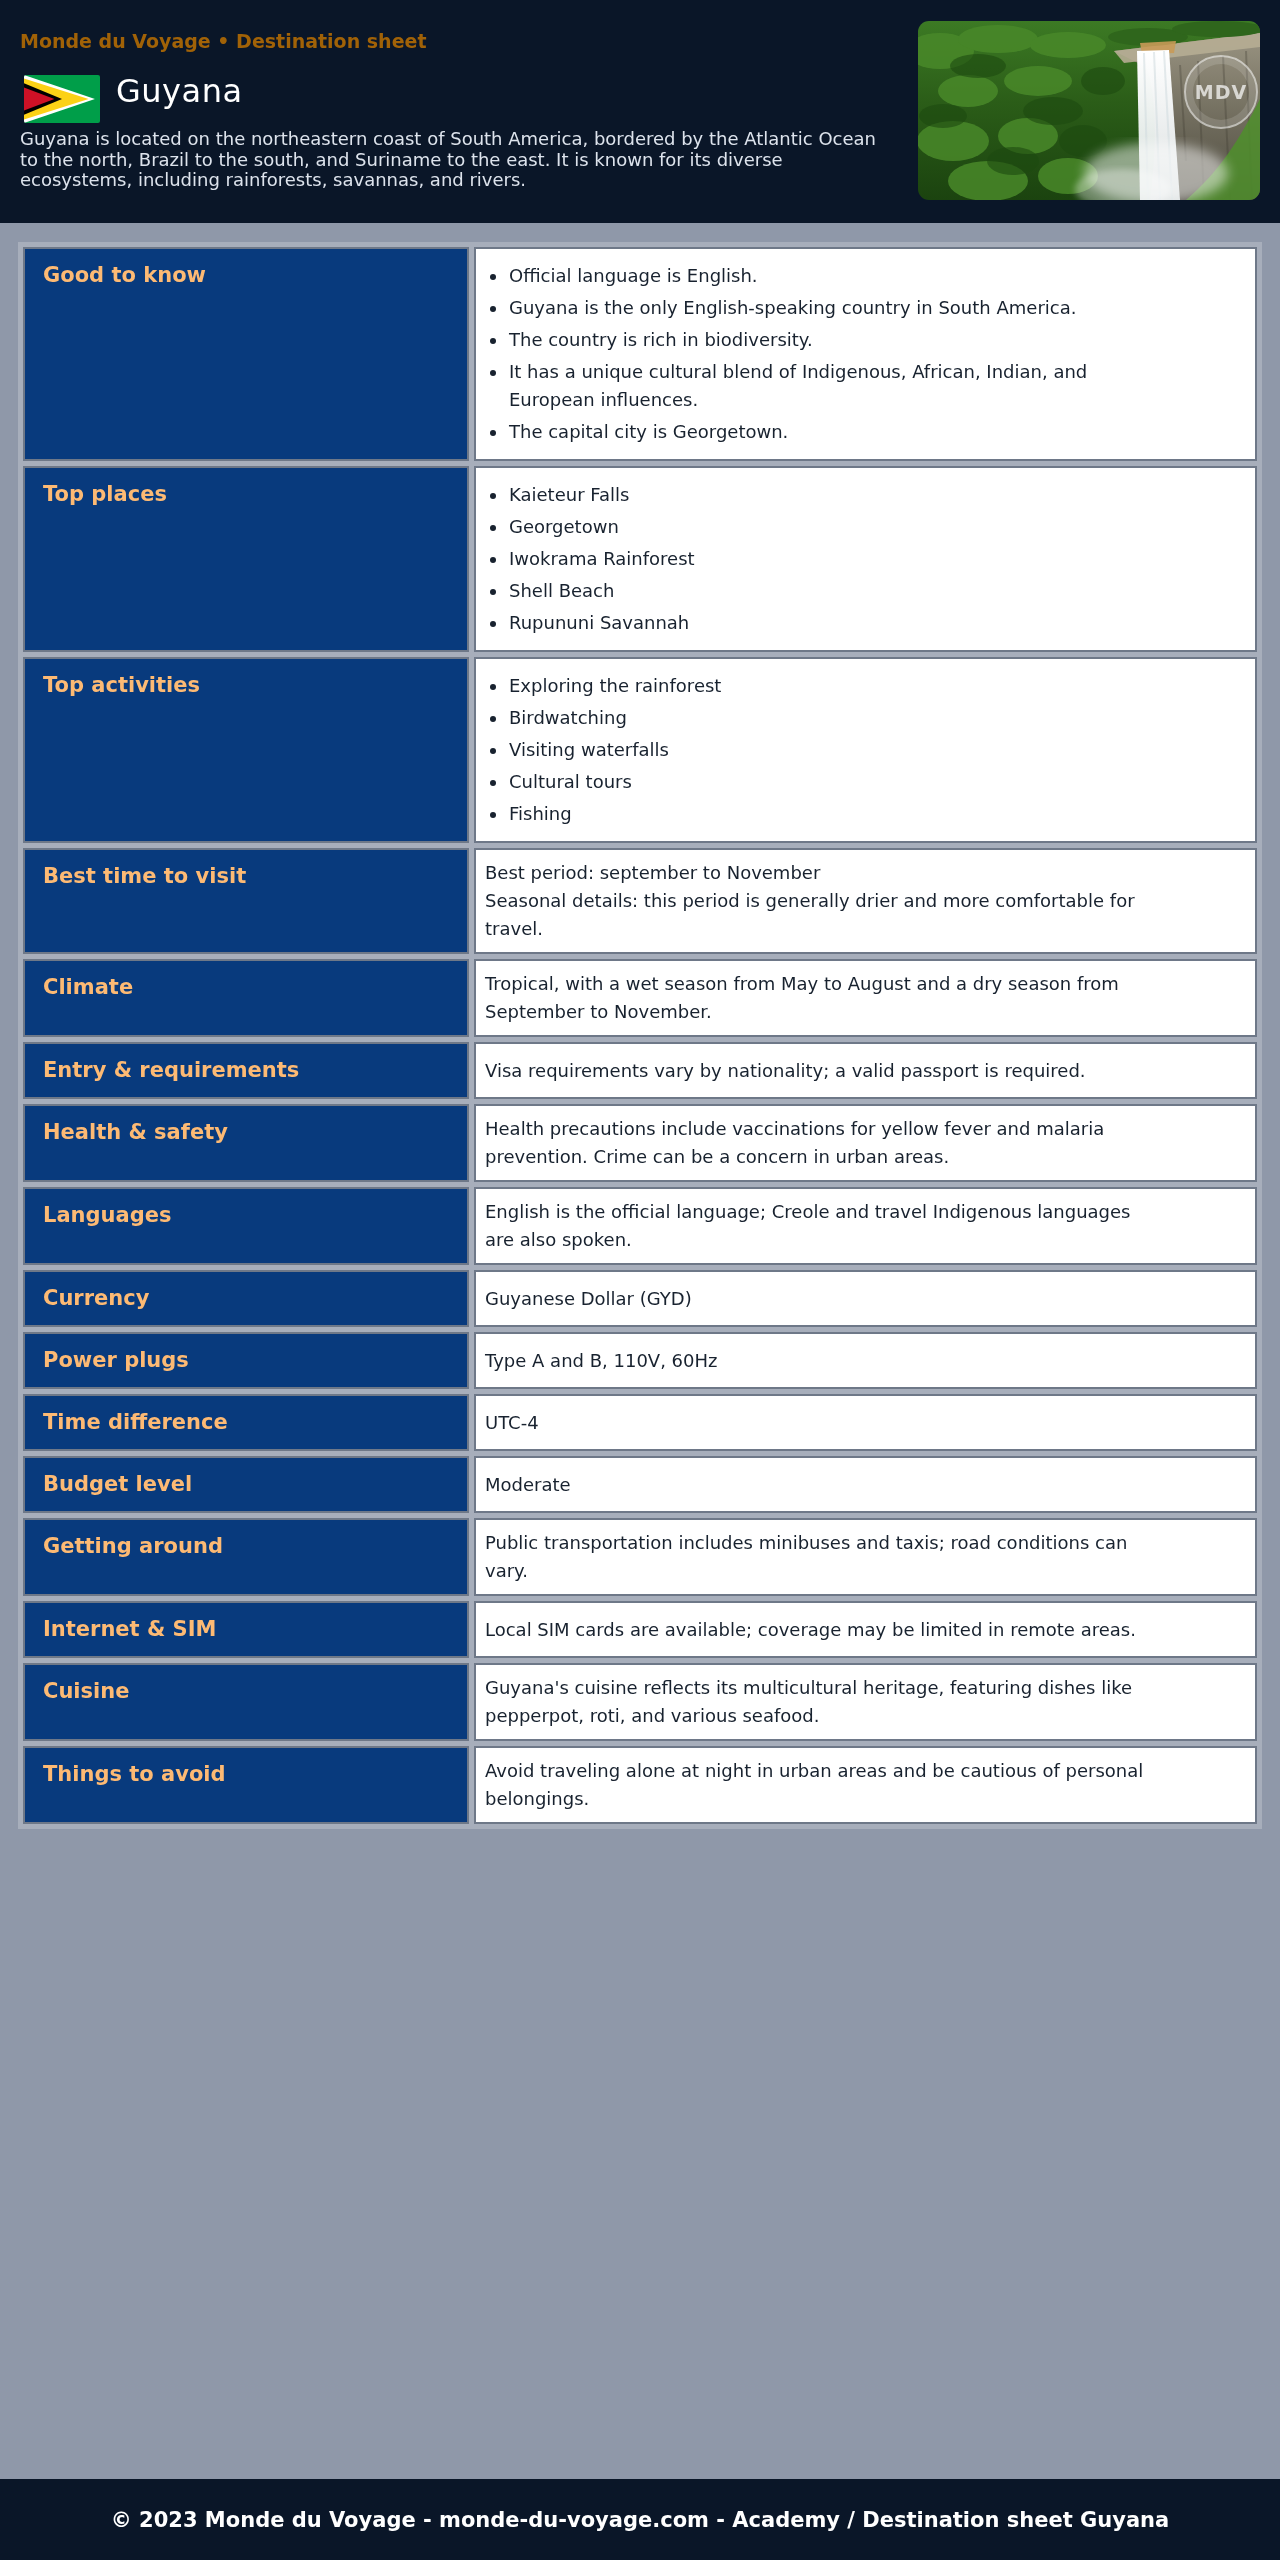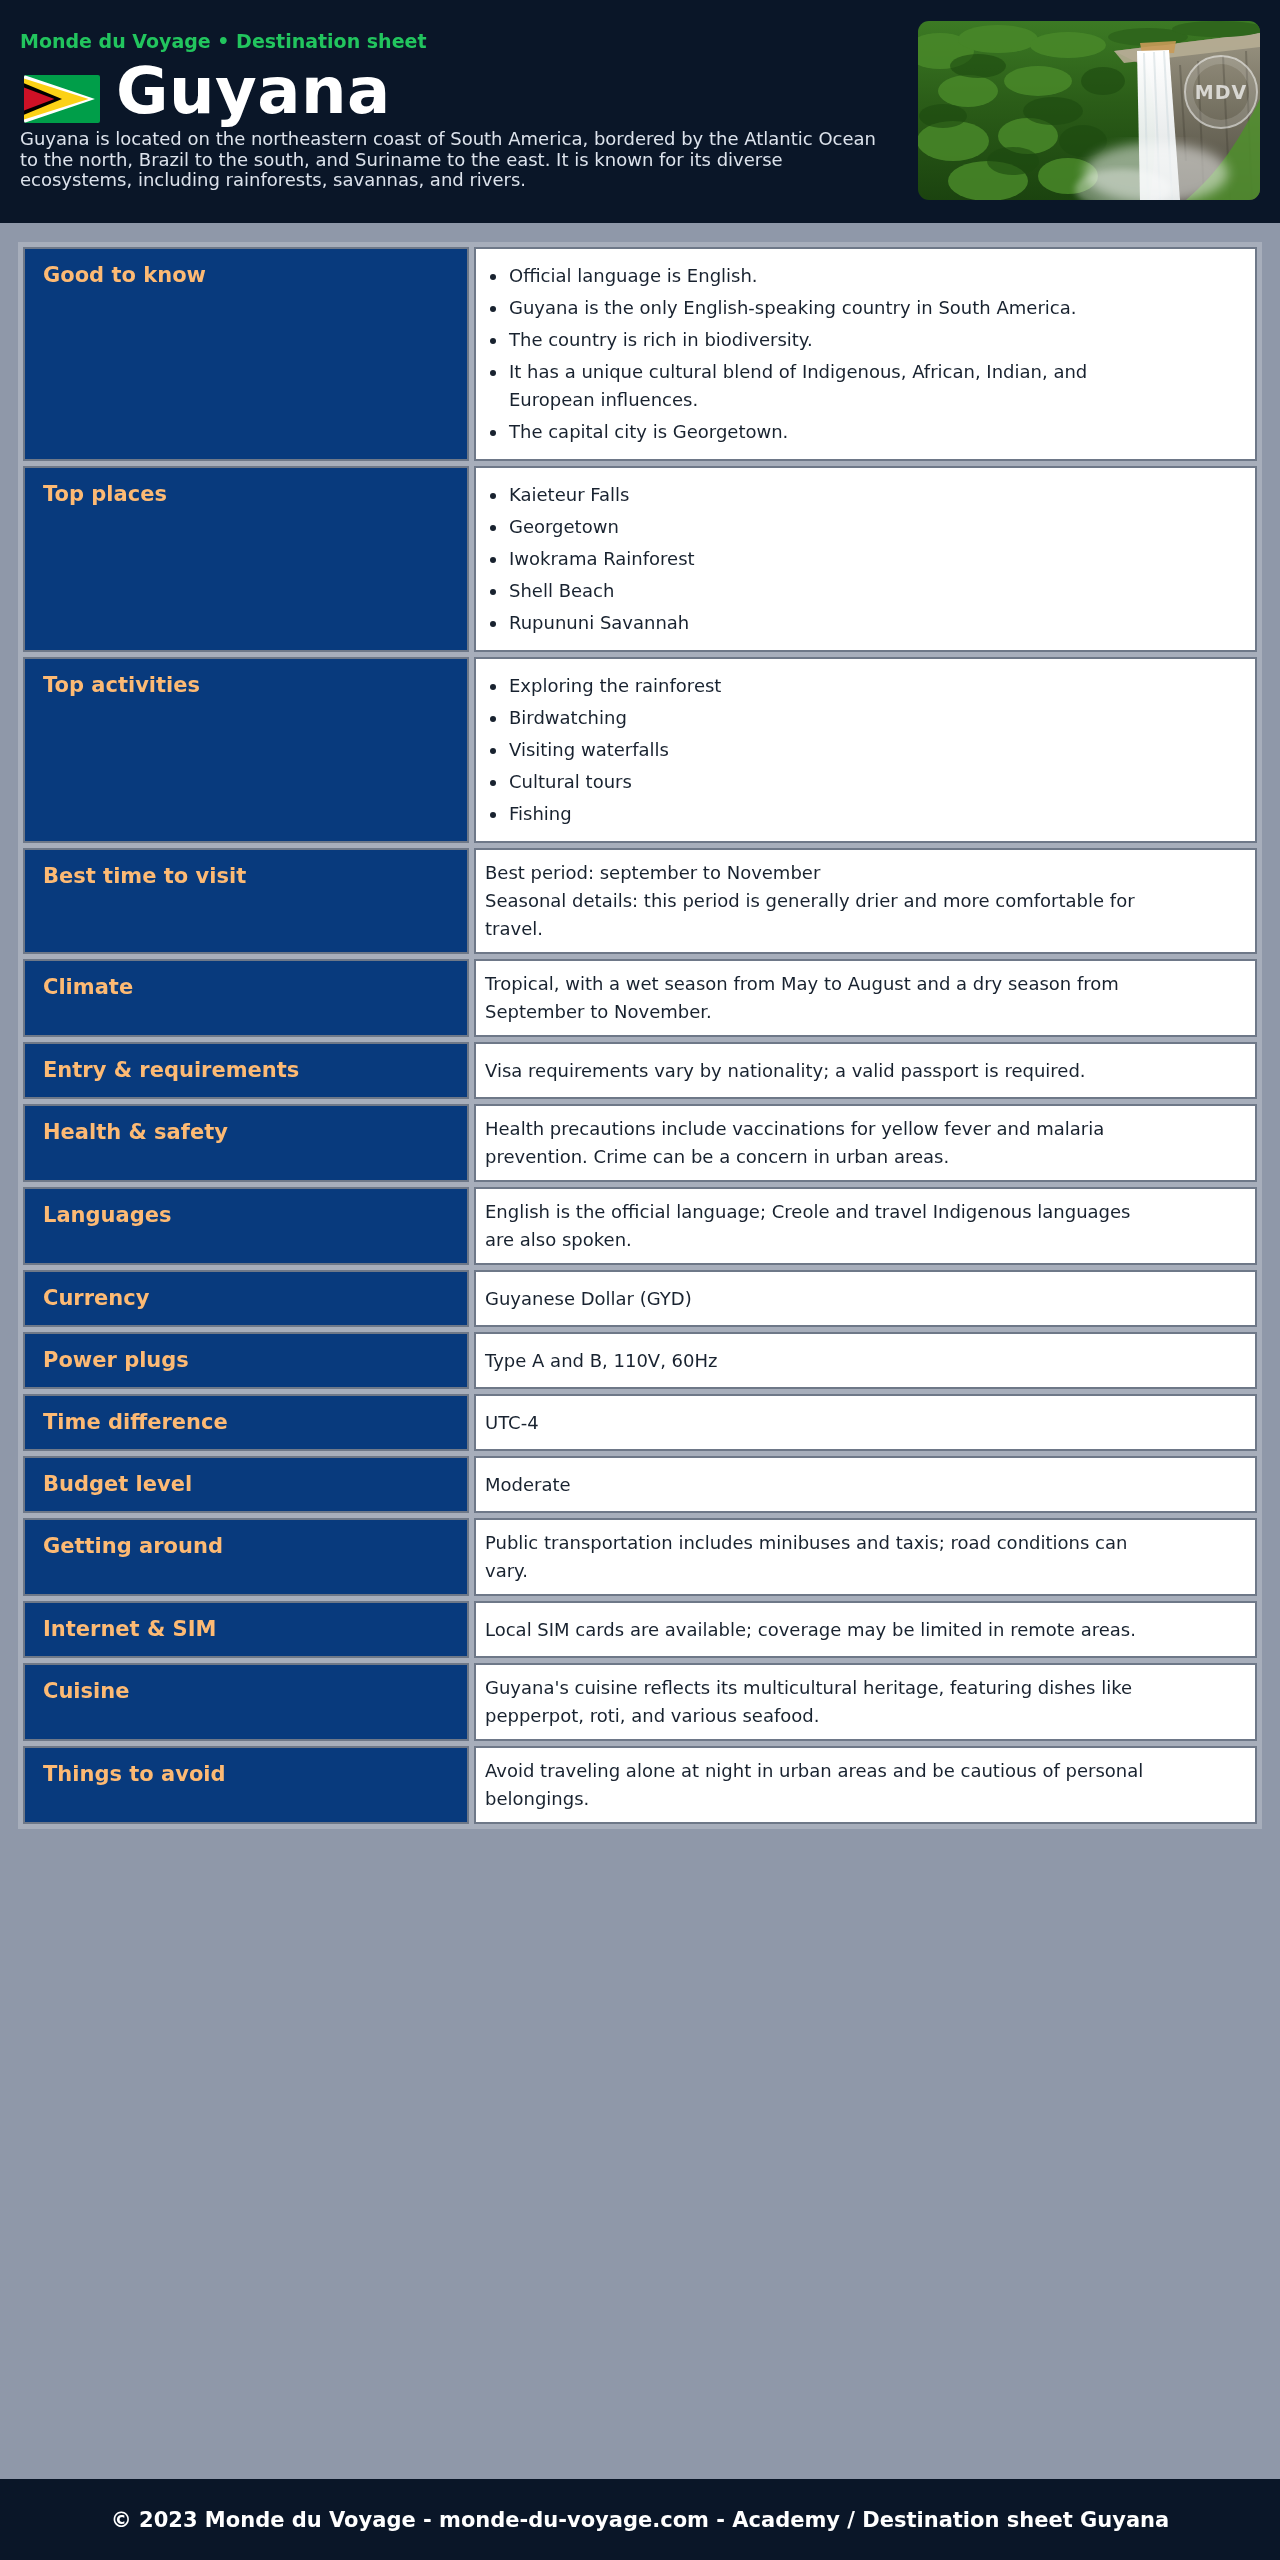--- a/index.html
+++ b/index.html
@@ -10,31 +10,31 @@
     background:var(--page-bg,#8f98a9);
     font-family:"DejaVu Sans", sans-serif;
   }
   
   header {
     flex:none; height:223px; position:relative;
     background:var(--header-bg,#0a1628);
   }
   .brand {
     position:absolute; left:20px; top:30px;
-    font-size:19px; font-weight:bold; color:#22c55e;
+    font-size:19px; font-weight:bold; color:#a16207;
   }
   .title-row {
     position:absolute; left:24px; top:66px;
     display:flex; align-items:center;
   }
   .flag { width:76px; height:48px; flex:none; }
   .flag svg { display:block; width:100%; height:100%; border-radius:2px; }
   h1.page-title {
     margin:0 0 16px 16px; color:#ffffff;
-    font-size:64px; line-height:50px; font-weight:bold; letter-spacing:.5px;
+    font-size:32px; line-height:50px; font-weight:normal; letter-spacing:.5px;
   }
   .desc {
     position:absolute; left:20px; top:129px; width:870px; margin:0;
     font-size:18px; line-height:20.5px; color:#dde3ec;
   }
   .photo {
     position:absolute; top:21px; right:20px; width:342px; height:179px;
     border-radius:11px; overflow:hidden;
   }
   .photo > svg { display:block; width:100%; height:100%; }

